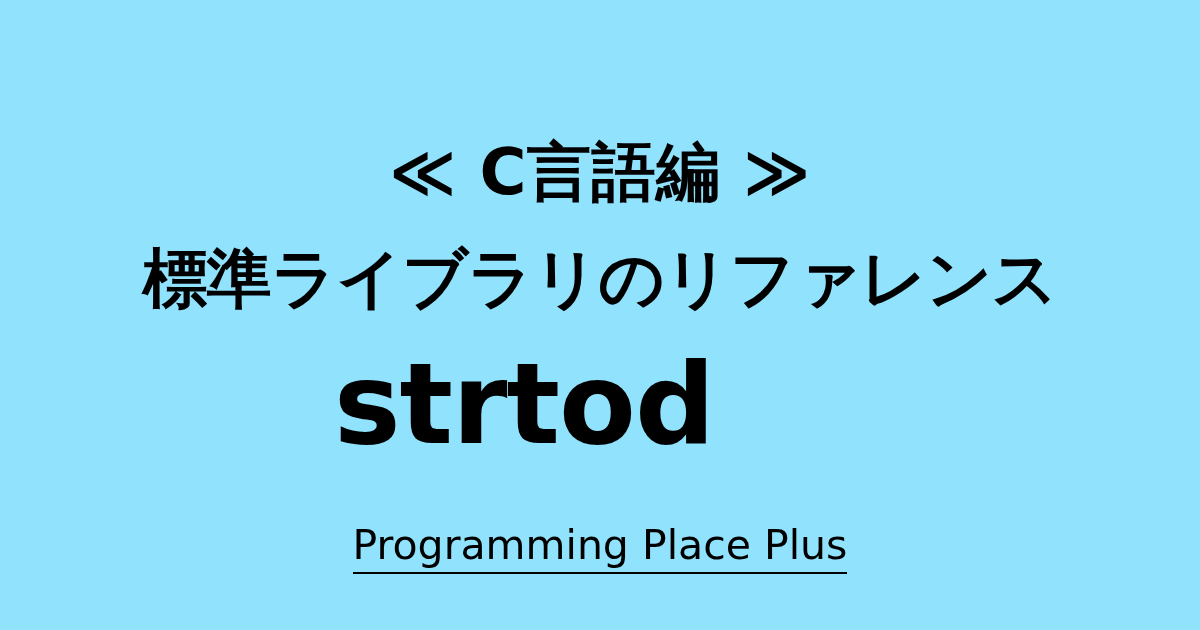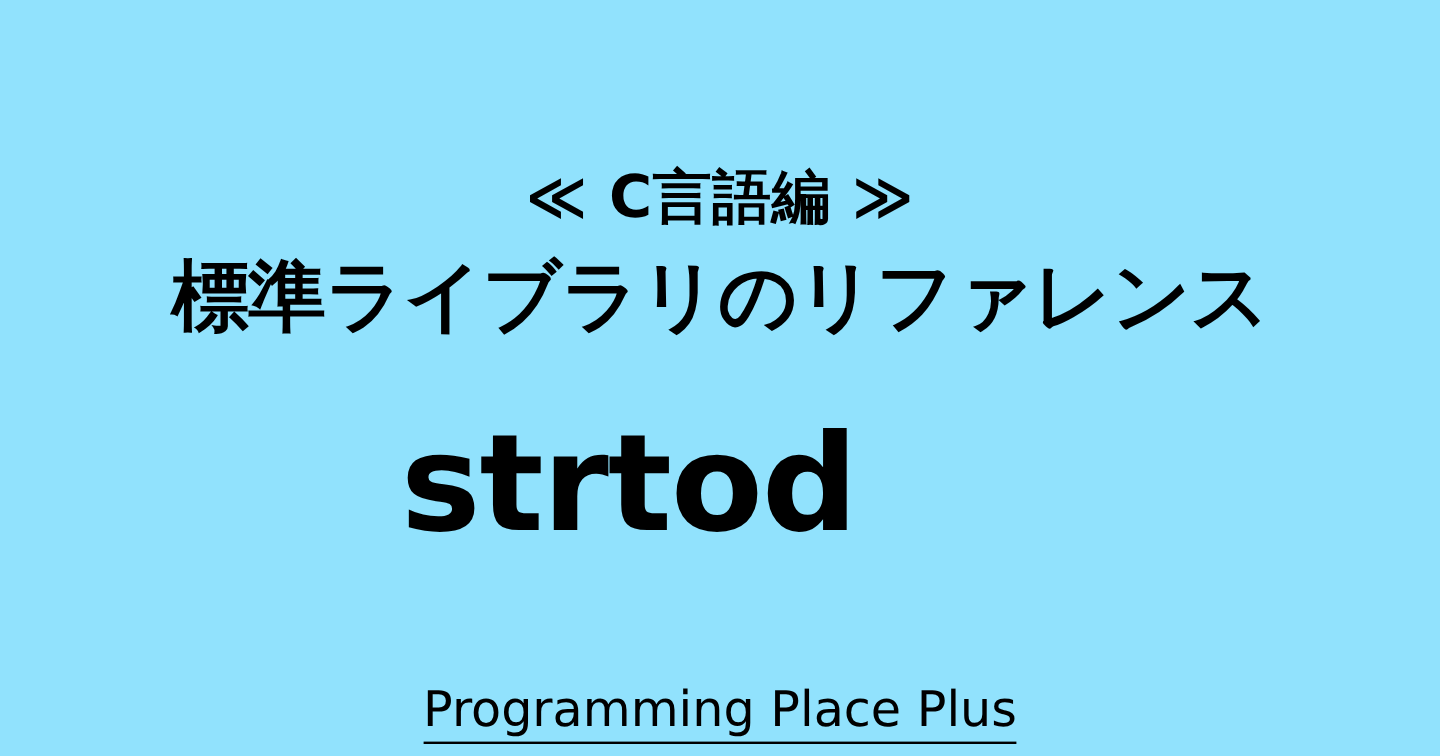--- a/index.html
+++ b/index.html
@@ -28,31 +28,31 @@
     -webkit-font-smoothing: none;
   }
 
   
   .series-line {
     position: absolute;
     top: 140px;
     left: 0;
     width: 1200px;
     text-align: center;
-    font-size: 49px;
+    font-size: 64px;
     line-height: 1.0;
     font-weight: 700;
     letter-spacing: 0.5px;
     white-space: nowrap;
   }
 
   
   .subtitle-line {
     position: absolute;
-    top: 215px;
+    top: 246px;
     left: 0;
     width: 1200px;
     text-align: center;
     font-size: 65px;
     line-height: 1.0;
     font-weight: 700;
     letter-spacing: -1px;
     white-space: nowrap;
   }
 
@@ -66,21 +66,21 @@
     font-size: 112px;
     line-height: 1.0;
     font-weight: 700;
     letter-spacing: -1px;
     white-space: nowrap;
   }
 
   
   .footer-wrap {
     position: absolute;
-    top: 568px;
+    top: 522px;
     left: 0;
     width: 1200px;
     text-align: center;
   }
 
   .site-name {
     display: inline-block;
     font-size: 41px;
     line-height: 1.15;
     font-weight: 400;

